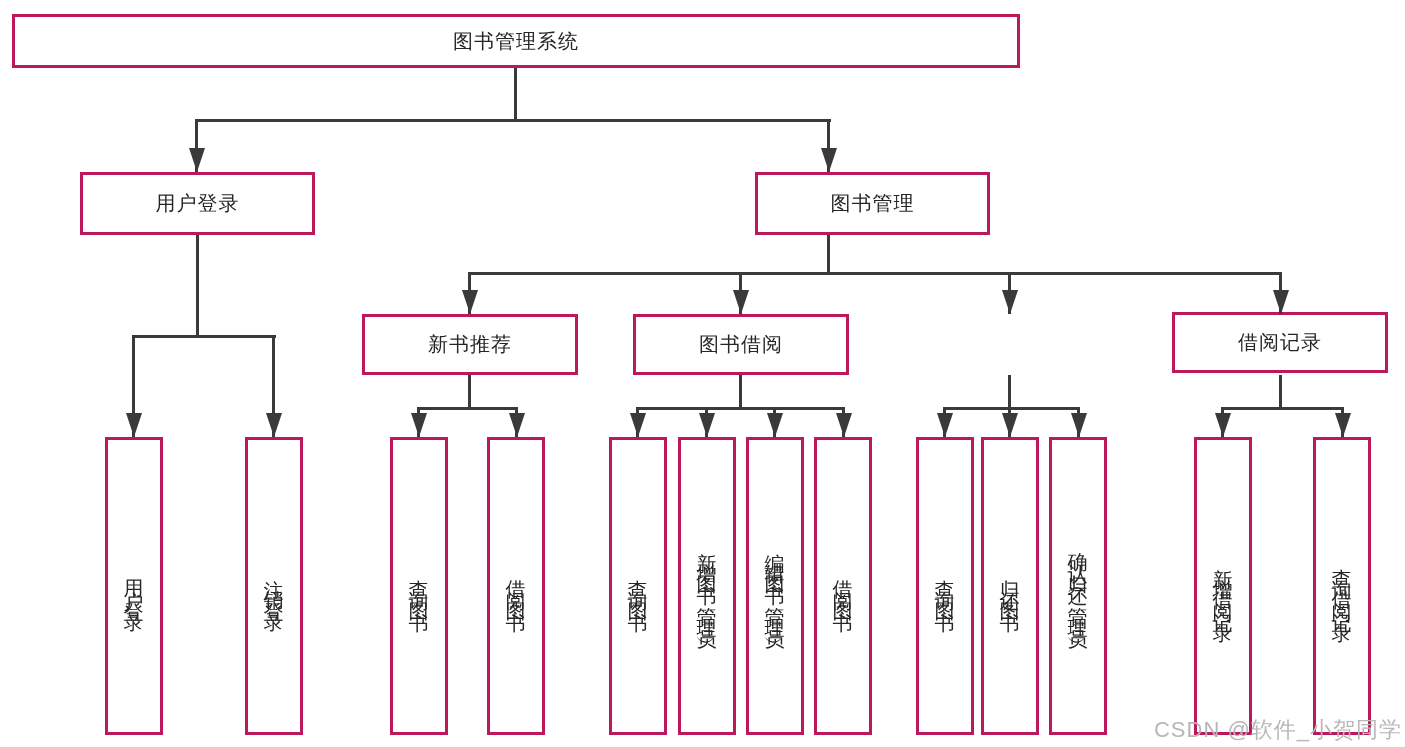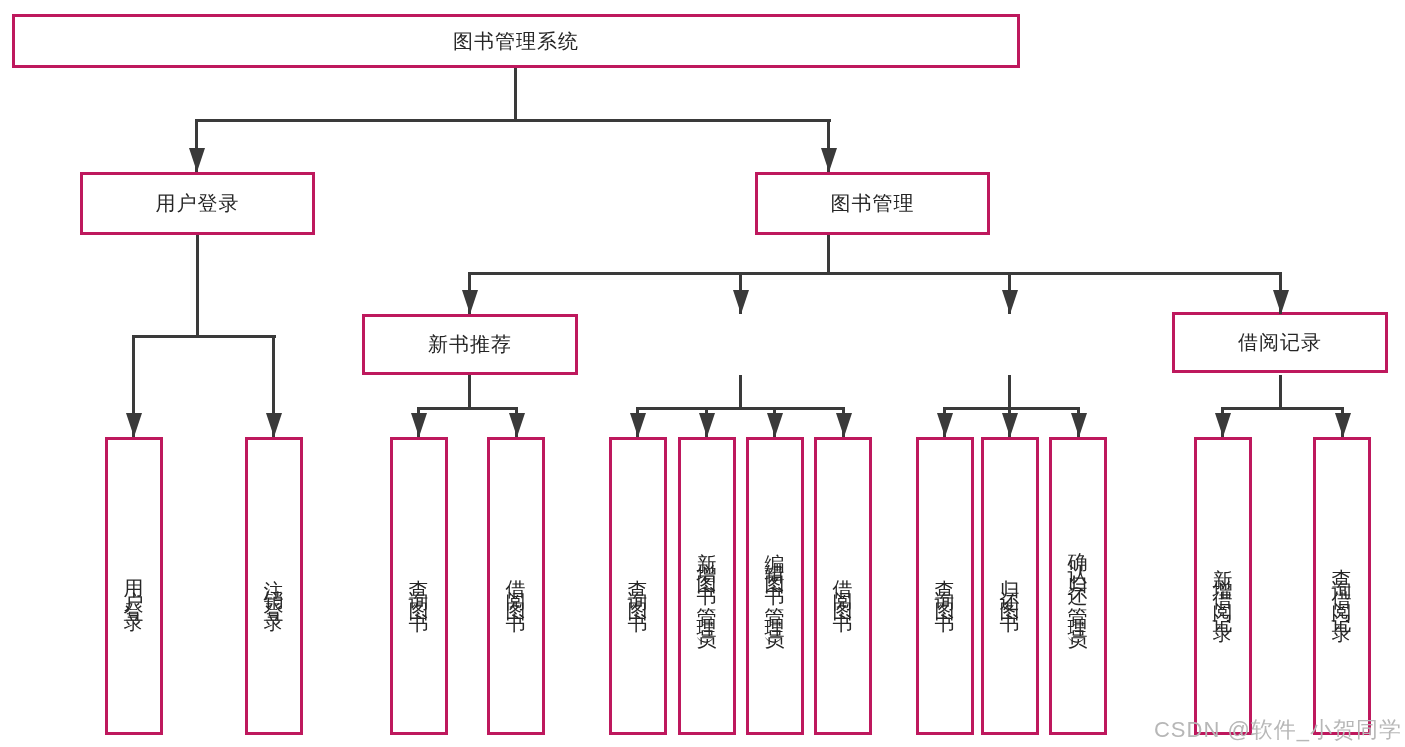--- a/index.html
+++ b/index.html
@@ -39,20 +39,23 @@
 
   <div class="box" style="left:80px;top:172px;width:235px;height:63px;">
     <span>用户登录</span>
   </div>
   <div class="box" style="left:711px;top:172px;width:235px;height:63px;margin-left:44px;">
     <span>图书管理</span>
   </div>
 
   <div class="box" style="left:362px;top:314px;width:216px;height:61px;">
     <span>新书推荐</span>
+  </div>
+  <div class="box" style="left:633px;top:314px;width:216px;height:61px;">
+    <span>图书借阅</span>
   </div>
   <div class="box" style="left:1172px;top:312px;width:216px;height:61px;">
     <span>借阅记录</span>
   </div>
 
   <div class="box vbox" style="left:105px;top:437px;width:58px;height:298px;">
     <span class="vtext">用户登录</span>
   </div>
   <div class="box vbox" style="left:245px;top:437px;width:58px;height:298px;">
     <span class="vtext">注销登录</span>

